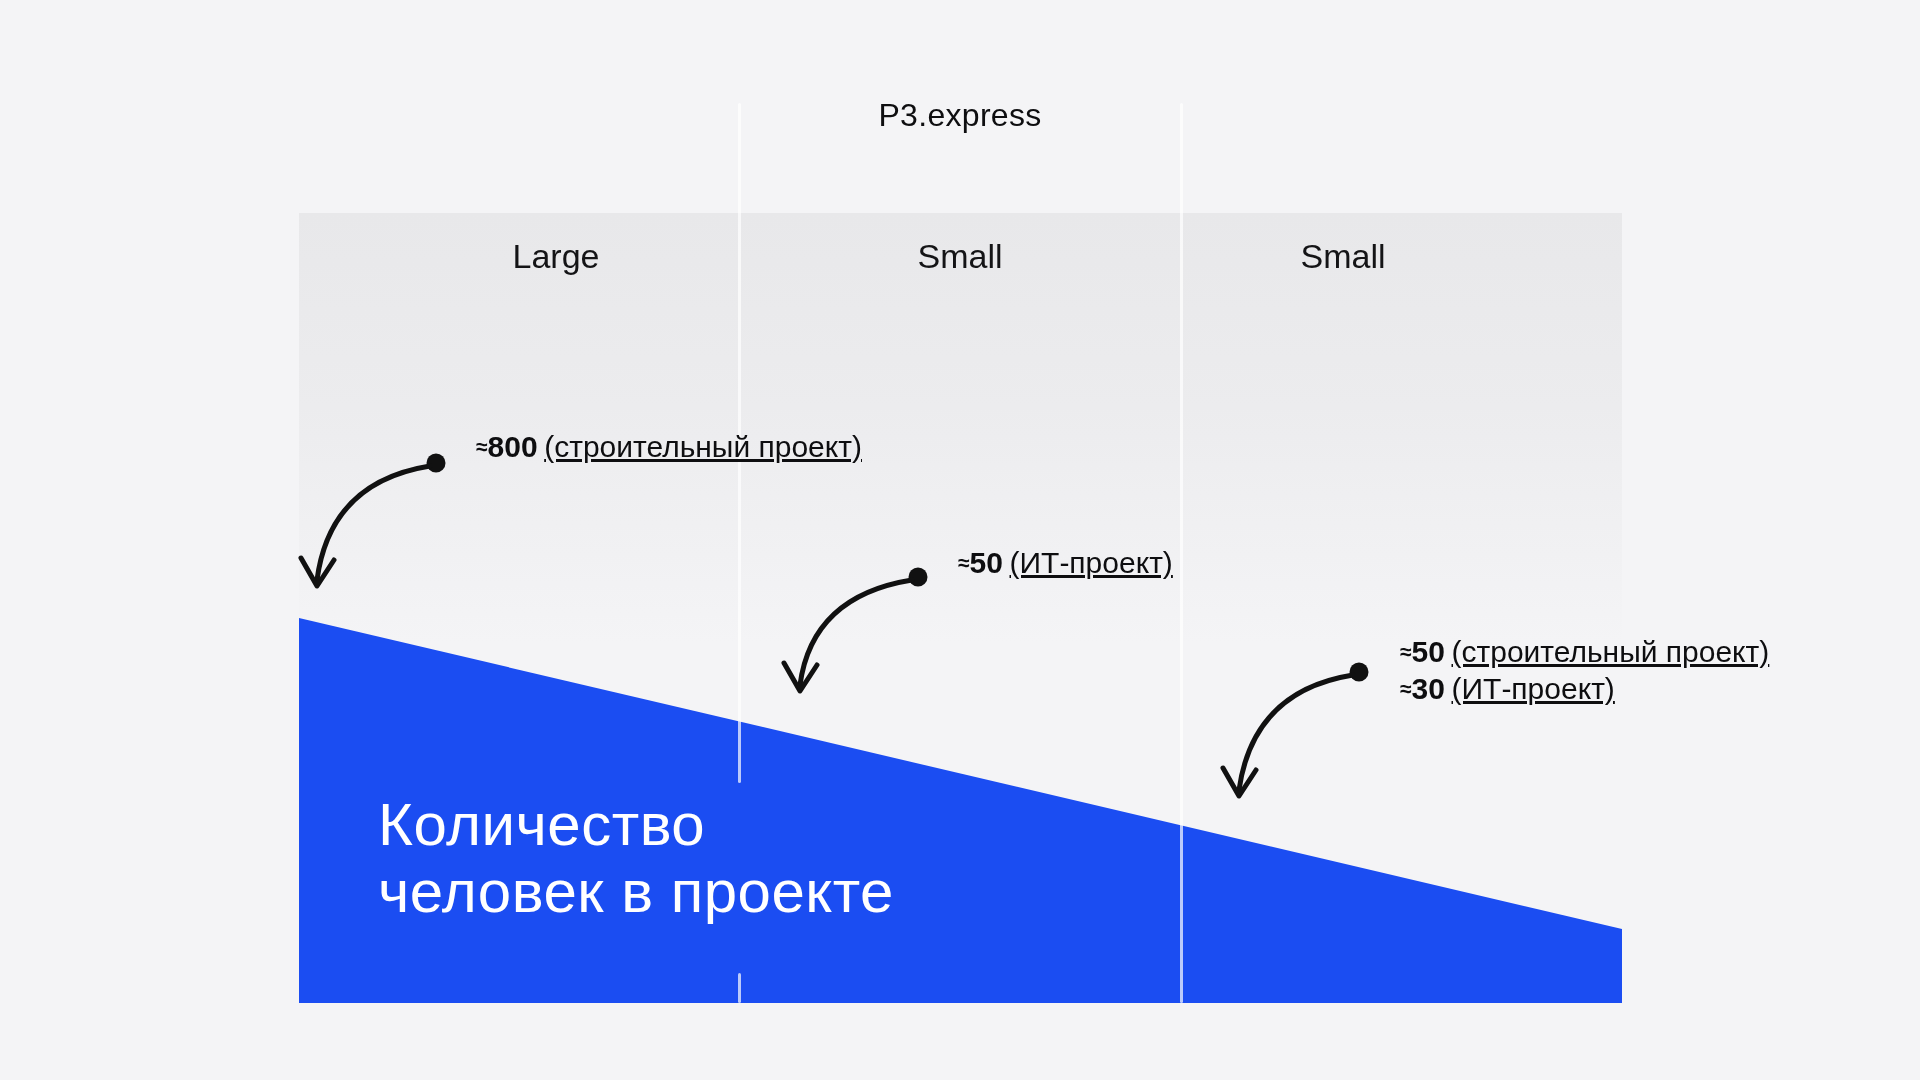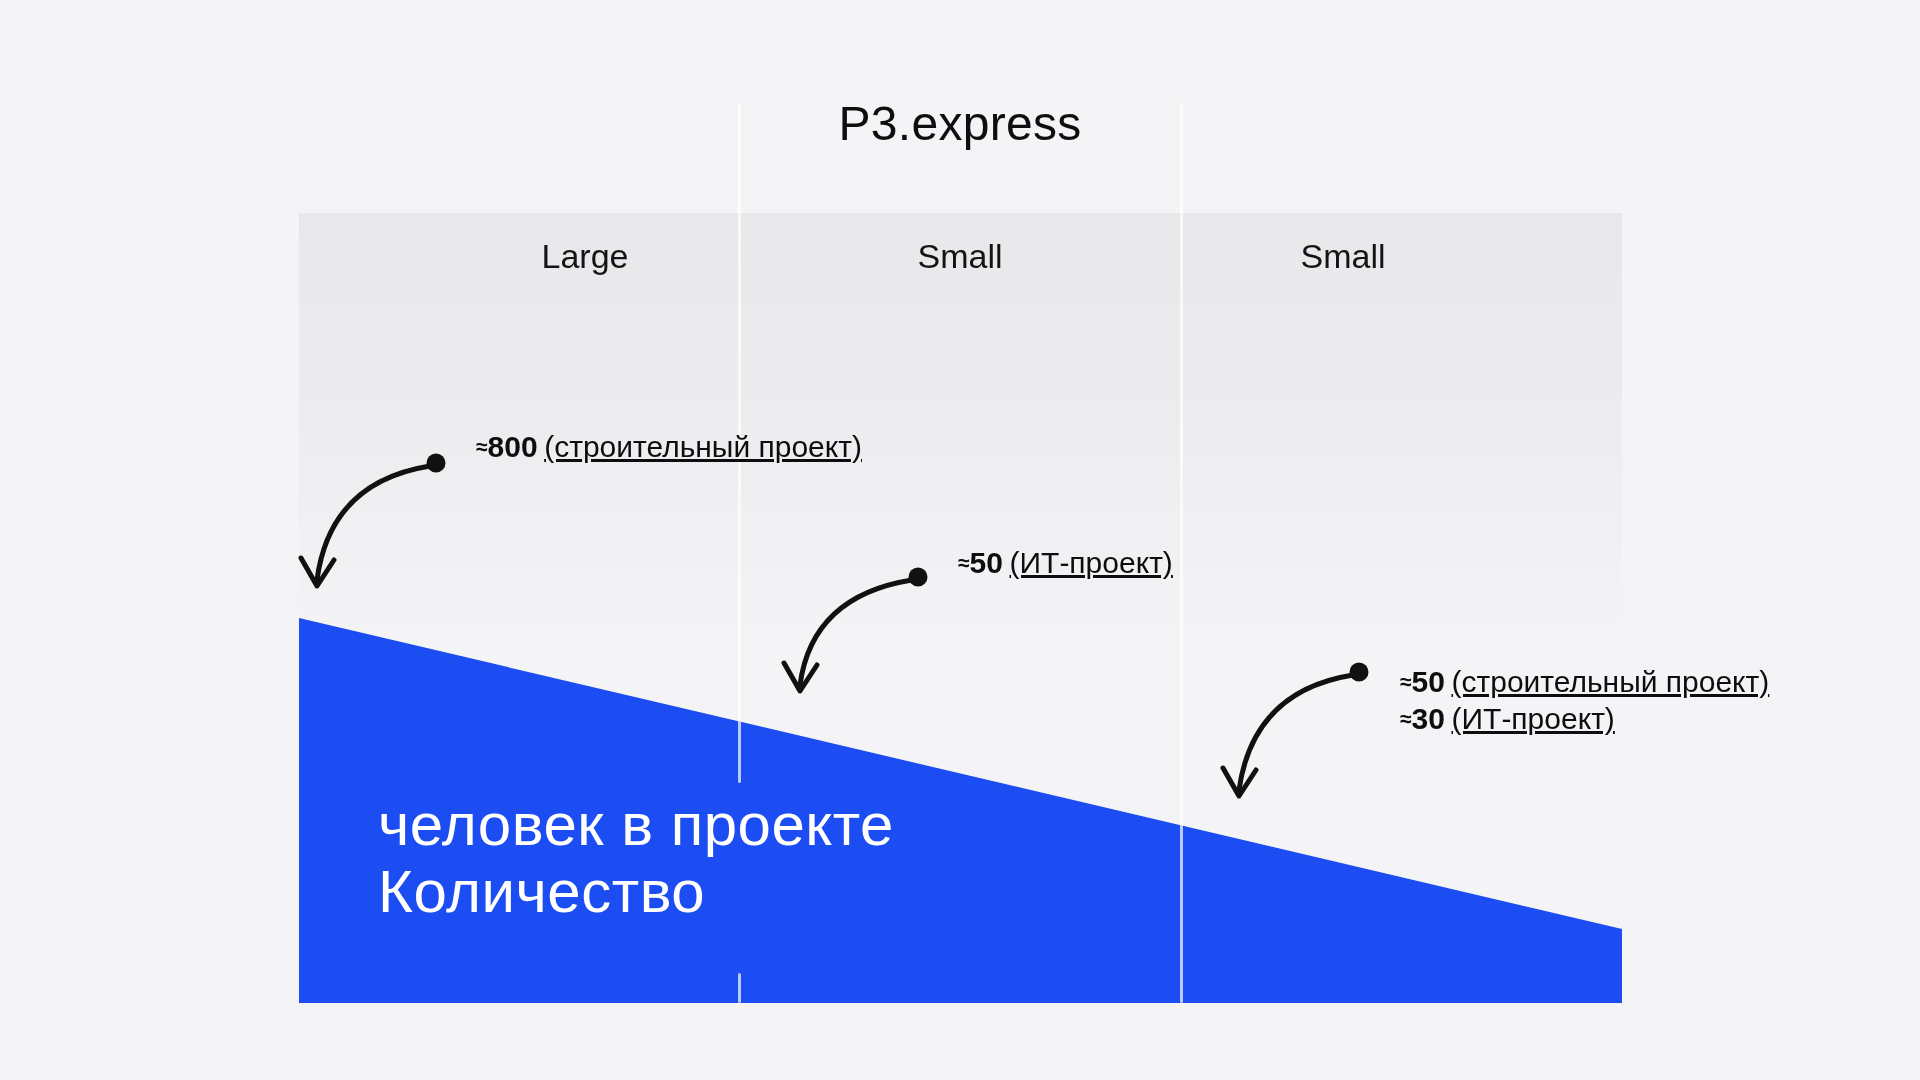--- a/index.html
+++ b/index.html
@@ -14,21 +14,21 @@
   body{
     background:var(--background);
     font-family:"Liberation Sans","DejaVu Sans",sans-serif;
     color:var(--text-dark);
   }
   .stage{position:relative;width:1920px;height:1080px;overflow:hidden;background:var(--background);}
 
   
   .title{
     position:absolute;left:0;right:0;top:98px;
-    text-align:center;font-size:48px;line-height:1.1;font-weight:500;
+    text-align:center;font-size:32px;line-height:1.1;font-weight:500;
     color:var(--text-dark);letter-spacing:0.3px;
   }
 
   
   .panel{
     position:absolute;left:299px;top:213px;width:1323px;height:430px;
     background:linear-gradient(180deg,#e8e8ea 0%,#ececee 45%,rgba(240,240,242,0) 100%);
     z-index:1;
   }
 
@@ -40,21 +40,21 @@
   .divider{position:absolute;width:3px;background:var(--divider);z-index:3;border-radius:2px;}
   .divider.a1{left:738px;top:103px;height:680px;}
   .divider.a2{left:738px;top:973px;height:30px;}
   .divider.b {left:1180px;top:103px;height:900px;}
 
   
   .col-header{
     position:absolute;top:238px;transform:translateX(-50%);
     font-size:34px;line-height:36px;font-weight:500;color:#141416;z-index:6;white-space:nowrap;
   }
-  .col-header.c1{left:556px;margin-left:29px;}
+  .col-header.c1{left:556px;}
   .col-header.c2{left:960px;}
   .col-header.c3{left:1343px;}
 
   
   .wedge-caption{
     position:absolute;left:378px;top:791px;z-index:4;
     color:#ffffff;font-size:60px;line-height:67px;font-weight:500;letter-spacing:0.5px;
     white-space:nowrap;
   }
 
@@ -65,21 +65,21 @@
   }
   .arrows-svg circle{fill:#111111;stroke:none;}
 
   
   .annotation{
     position:absolute;z-index:6;font-size:30px;line-height:37px;color:var(--text-dark);
     white-space:nowrap;font-weight:400;
   }
   .annotation.n1{left:476px;top:428px;}
   .annotation.n2{left:958px;top:544px;}
-  .annotation.n3{left:1400px;top:663px;}
+  .annotation.n3{left:1400px;top:633px;}
   .annotation .approx{font-weight:700;font-size:21px;vertical-align:3px;}
   .annotation .value{font-weight:700;}
   .annotation .note{margin-left:0.22em;text-decoration:underline;}
 </style>
 </head>
 <body>
 
 <div class="stage">
 
   <div class="title">P3.express</div>
@@ -92,22 +92,22 @@
 
   <div class="divider a1"></div>
   <div class="divider a2"></div>
   <div class="divider b"></div>
 
   <div class="col-header c1">Large</div>
   <div class="col-header c2">Small</div>
   <div class="col-header c3">Small</div>
 
   <div class="wedge-caption">
+    <div>Количество</div>
     <div>человек в проекте</div>
-    <div>Количество</div>
   </div>
 
   <svg class="arrows-svg" viewBox="0 0 1920 1080" aria-hidden="true">
 
     <circle cx="436" cy="463" r="9.5"></circle>
     <path d="M 430 466 Q 330 482 317 580"></path>
     <polyline points="301,558 317,586 334,560"></polyline>
 
     <circle cx="918" cy="577" r="9.5"></circle>
     <path d="M 912 580 Q 812 596 800 685"></path>

